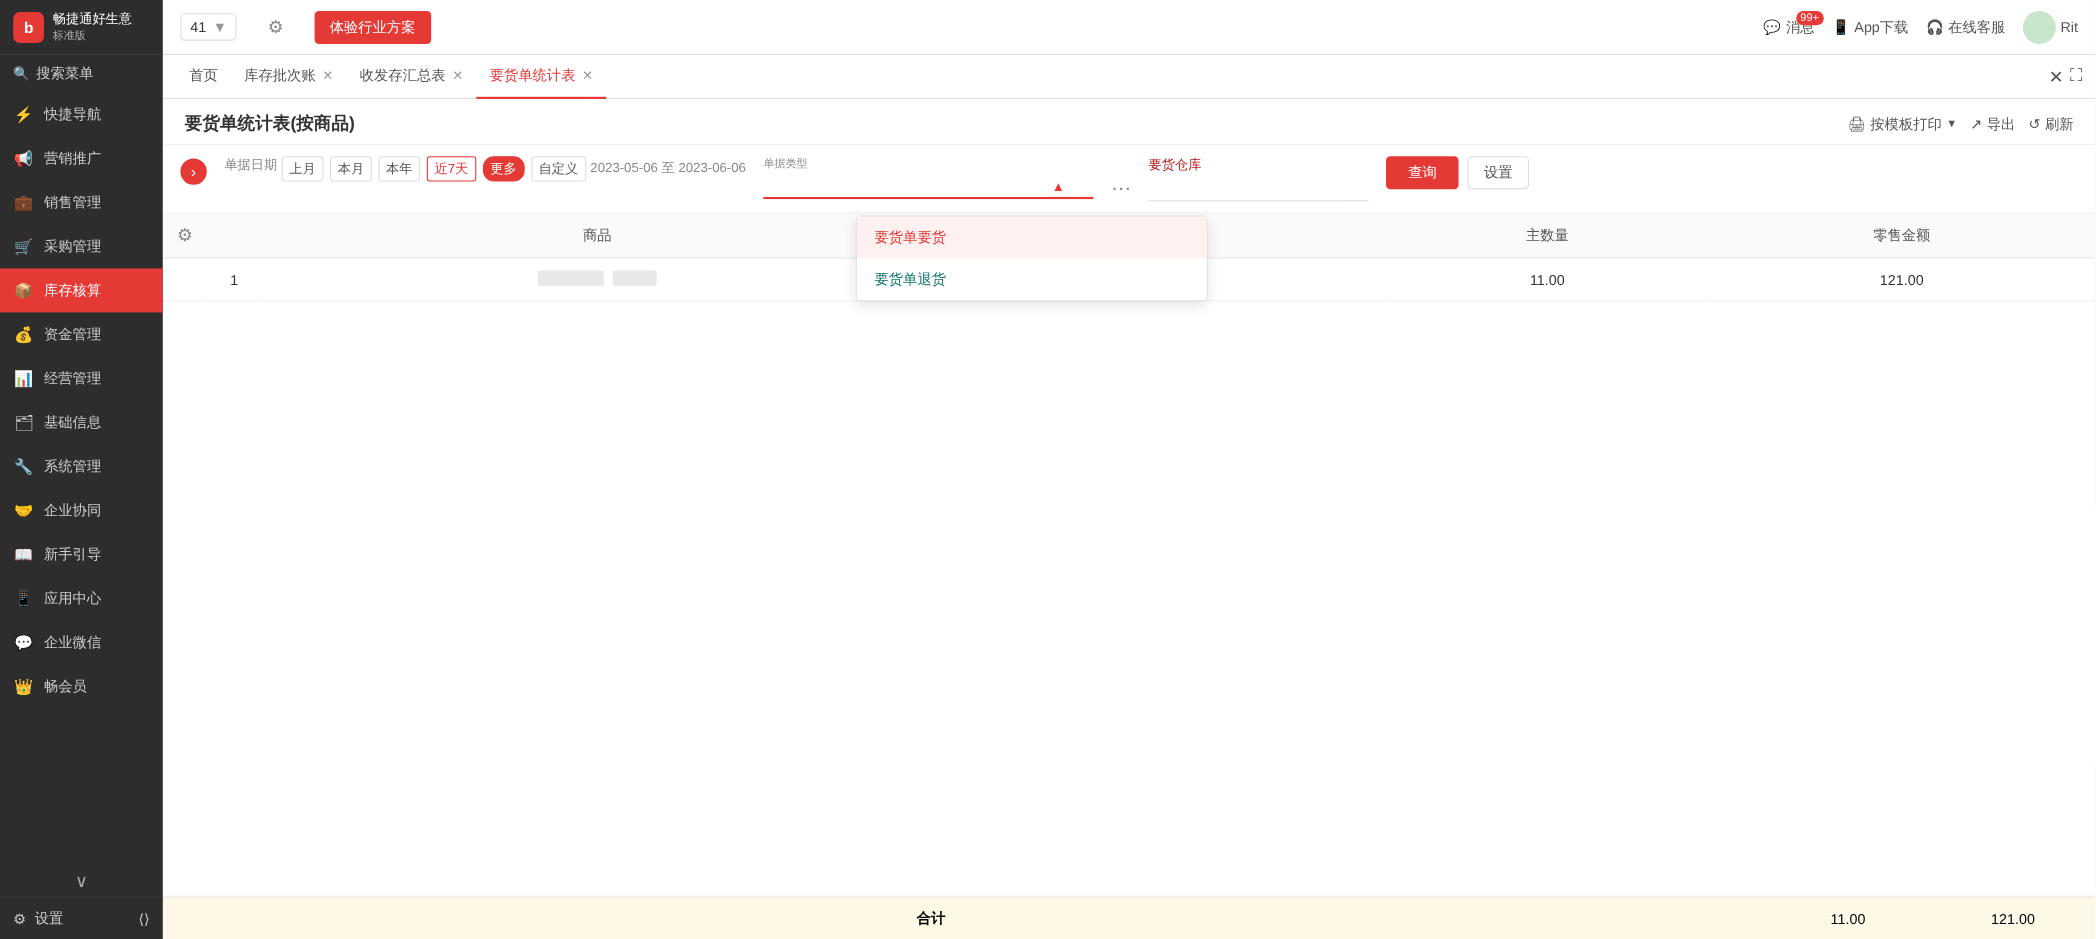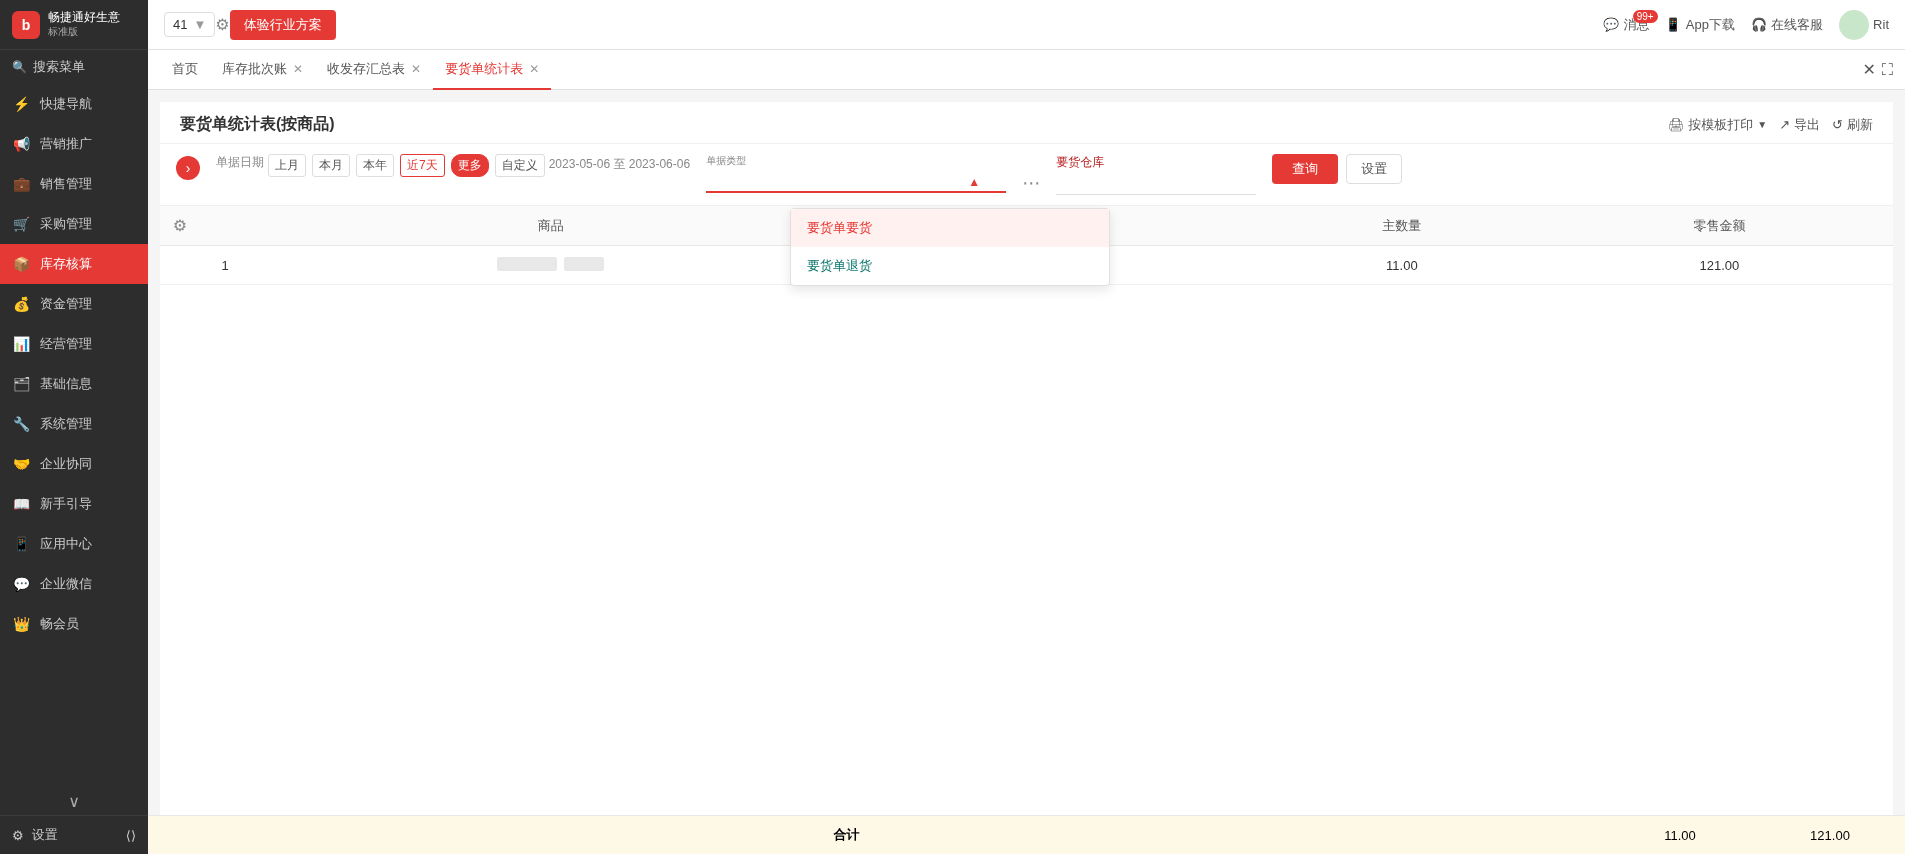--- a/index.html
+++ b/index.html
@@ -81,21 +81,21 @@
     .header {
       height: 50px;
       background: #fff;
       display: flex;
       align-items: center;
       padding: 0 16px;
       border-bottom: 1px solid #e0e0e0;
       justify-content: space-between;
       flex-shrink: 0;
     }
-    .header-left { display: flex; align-items: center; gap: 0; }
+    .header-left { display: flex; align-items: center; gap: 28px; }
     .header-store {
       display: flex; align-items: center;
       border: 1px solid #ddd;
       border-radius: 4px;
       padding: 4px 8px;
       cursor: pointer;
       background: #fff;
       gap: 6px;
       color: #333;
       font-size: 13px;
@@ -145,21 +145,21 @@
     }
     .tab.active { color: #e53935; border-bottom-color: #e53935; }
     .tab-close { font-size: 12px; color: #999; }
     .tabs-bar-right { margin-left: auto; display: flex; align-items: center; gap: 6px; }
     .tab-action-btn { background: none; border: none; cursor: pointer; color: #555; font-size: 16px; }
 
     
     .content { flex: 1; overflow-y: auto; background: #f5f5f5; padding: 0; }
 
     
-    .page { background: #fff; margin: 12px; padding: 0; min-height: calc(854px - 130px); }
+    .page { background: #fff; margin: 0; padding: 0; min-height: calc(854px - 130px); }
 
     
     .page-header {
       display: flex; align-items: center; justify-content: space-between;
       padding: 12px 20px 8px;
       border-bottom: 1px solid #f0f0f0;
     }
     .page-title { font-size: 16px; font-weight: bold; color: #333; }
     .page-actions { display: flex; align-items: center; gap: 12px; }
     .page-action-btn {

